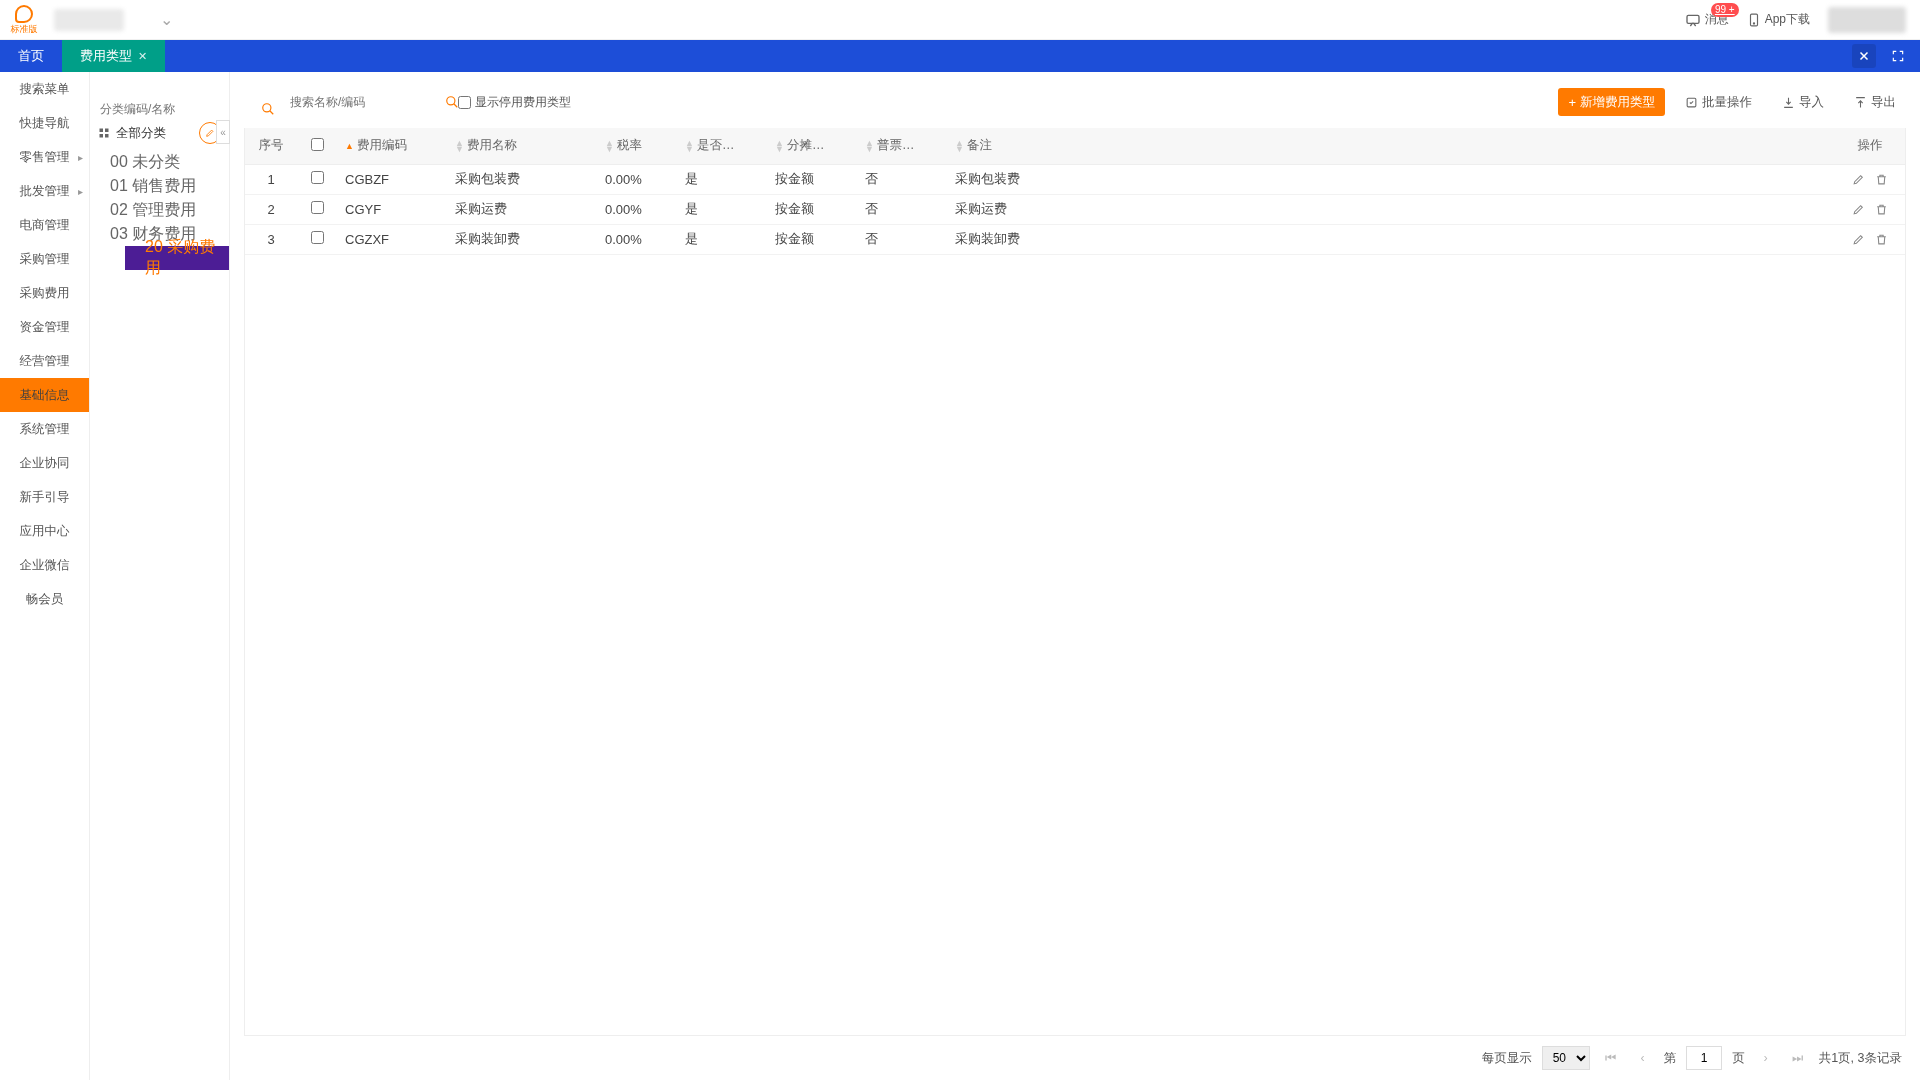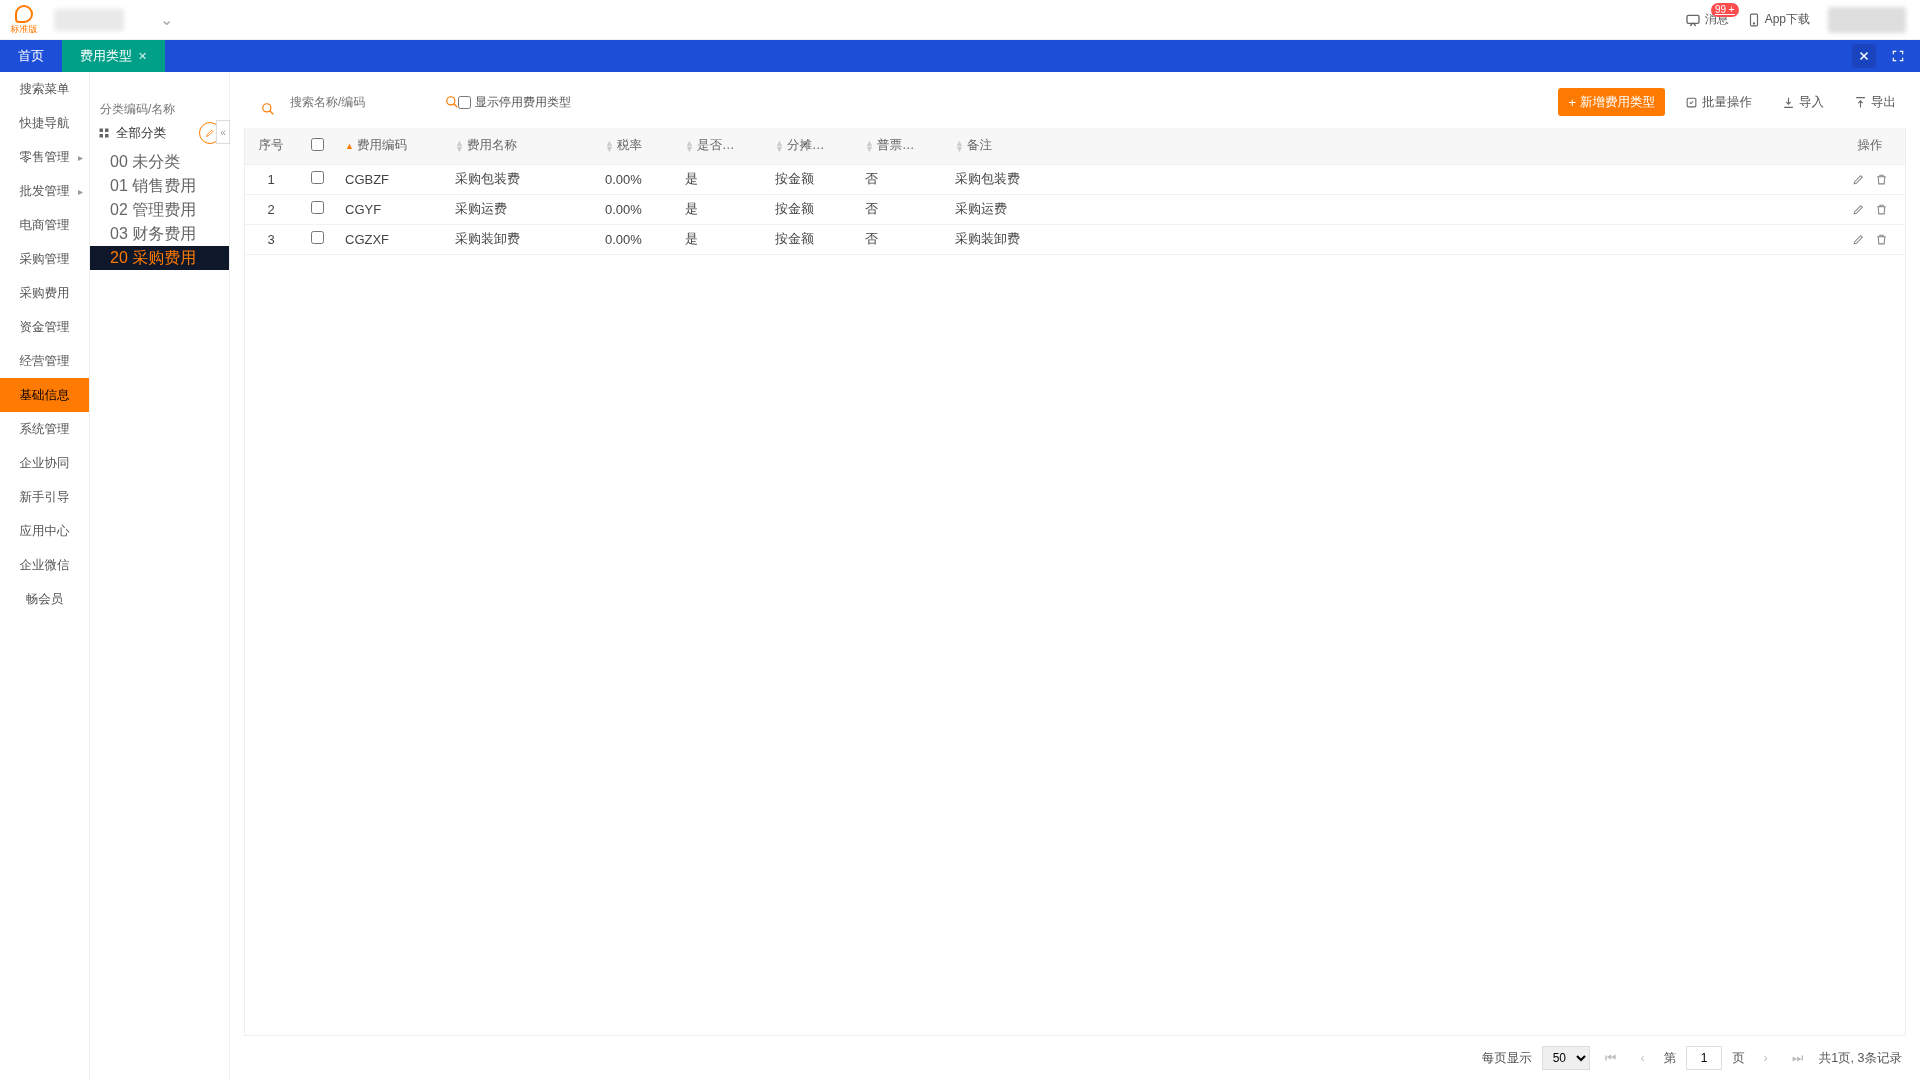--- a/index.html
+++ b/index.html
@@ -24,34 +24,34 @@
 .tab.active { background: #009f88; }
 .tab .close { font-size: 11px; opacity: .85; }
 .tab-right { margin-left: auto; display: flex; align-items: center; gap: 10px; padding-right: 10px; }
 .tab-icon { width: 24px; height: 24px; display: flex; align-items: center; justify-content: center; color: #fff; cursor: pointer; border-radius: 3px; }
 .tab-icon.dark { background: rgba(0,0,0,.12); }
 
 
 .layout { display: flex; height: calc(100vh - 72px); }
 .sidebar { width: 90px; background: #fff; border-right: 1px solid #eee; overflow-y: auto; }
 .side-item { height: 34px; display: flex; align-items: center; justify-content: center; font-size: 12.5px; color: #555; cursor: pointer; position: relative; }
-.side-item.active { background: #ff7a00; color: #000000; }
+.side-item.active { background: #ff7a00; color: #404040; }
 .side-item .caret { position: absolute; right: 6px; font-size: 10px; color: #999; }
 
 
 .cat-panel { width: 140px; border-right: 1px solid #eee; position: relative; display: flex; flex-direction: column; }
 .cat-search { height: 44px; display: flex; align-items: flex-end; padding: 0 10px; gap: 6px; }
 .cat-search input { flex: 1; border: none; outline: none; font-size: 12px; color: #888; background: transparent; }
 .cat-search .sicon { color: #ff7a00; font-size: 14px; }
 .cat-head { display: flex; align-items: center; padding: 6px 8px; gap: 6px; font-size: 12.5px; color: #333; }
 .cat-edit { margin-left: auto; width: 22px; height: 22px; border: 1px solid #ff7a00; border-radius: 50%; display: flex; align-items: center; justify-content: center; color: #ff7a00; font-size: 11px; }
 .collapse-btn { position: absolute; top: 48px; right: -1px; width: 14px; height: 24px; border: 1px solid #ddd; display: flex; align-items: center; justify-content: center; background: #fff; font-size: 10px; color: #999; cursor: pointer; }
 .cat-list { }
 .cat-item { height: 24px; display: flex; align-items: center; padding-left: 20px; font-size: 16px; color: #666; cursor: pointer; }
-.cat-item.active { background: #0f172a; color: #ff7a00; }
+.cat-item.active { background: #4c1d95; color: #ff7a00; margin-left: 35px; }
 
 
 .main { flex: 1; display: flex; flex-direction: column; padding: 12px 14px 0 14px; overflow: hidden; }
 .toolbar { height: 36px; display: flex; align-items: center; gap: 10px; margin-left: 46px; }
 .tb-search { display: flex; align-items: center; width: 150px; border-bottom: 1px solid transparent; }
 .tb-search input { flex: 1; border: none; outline: none; font-size: 12px; color: #888; background: transparent; }
 .tb-search .sicon { color: #ff7a00; font-size: 14px; }
 .chk { display: flex; align-items: center; gap: 4px; font-size: 12px; color: #555; margin-left: 8px; }
 .chk input { width: 13px; height: 13px; }
 .spacer { flex: 1; }

